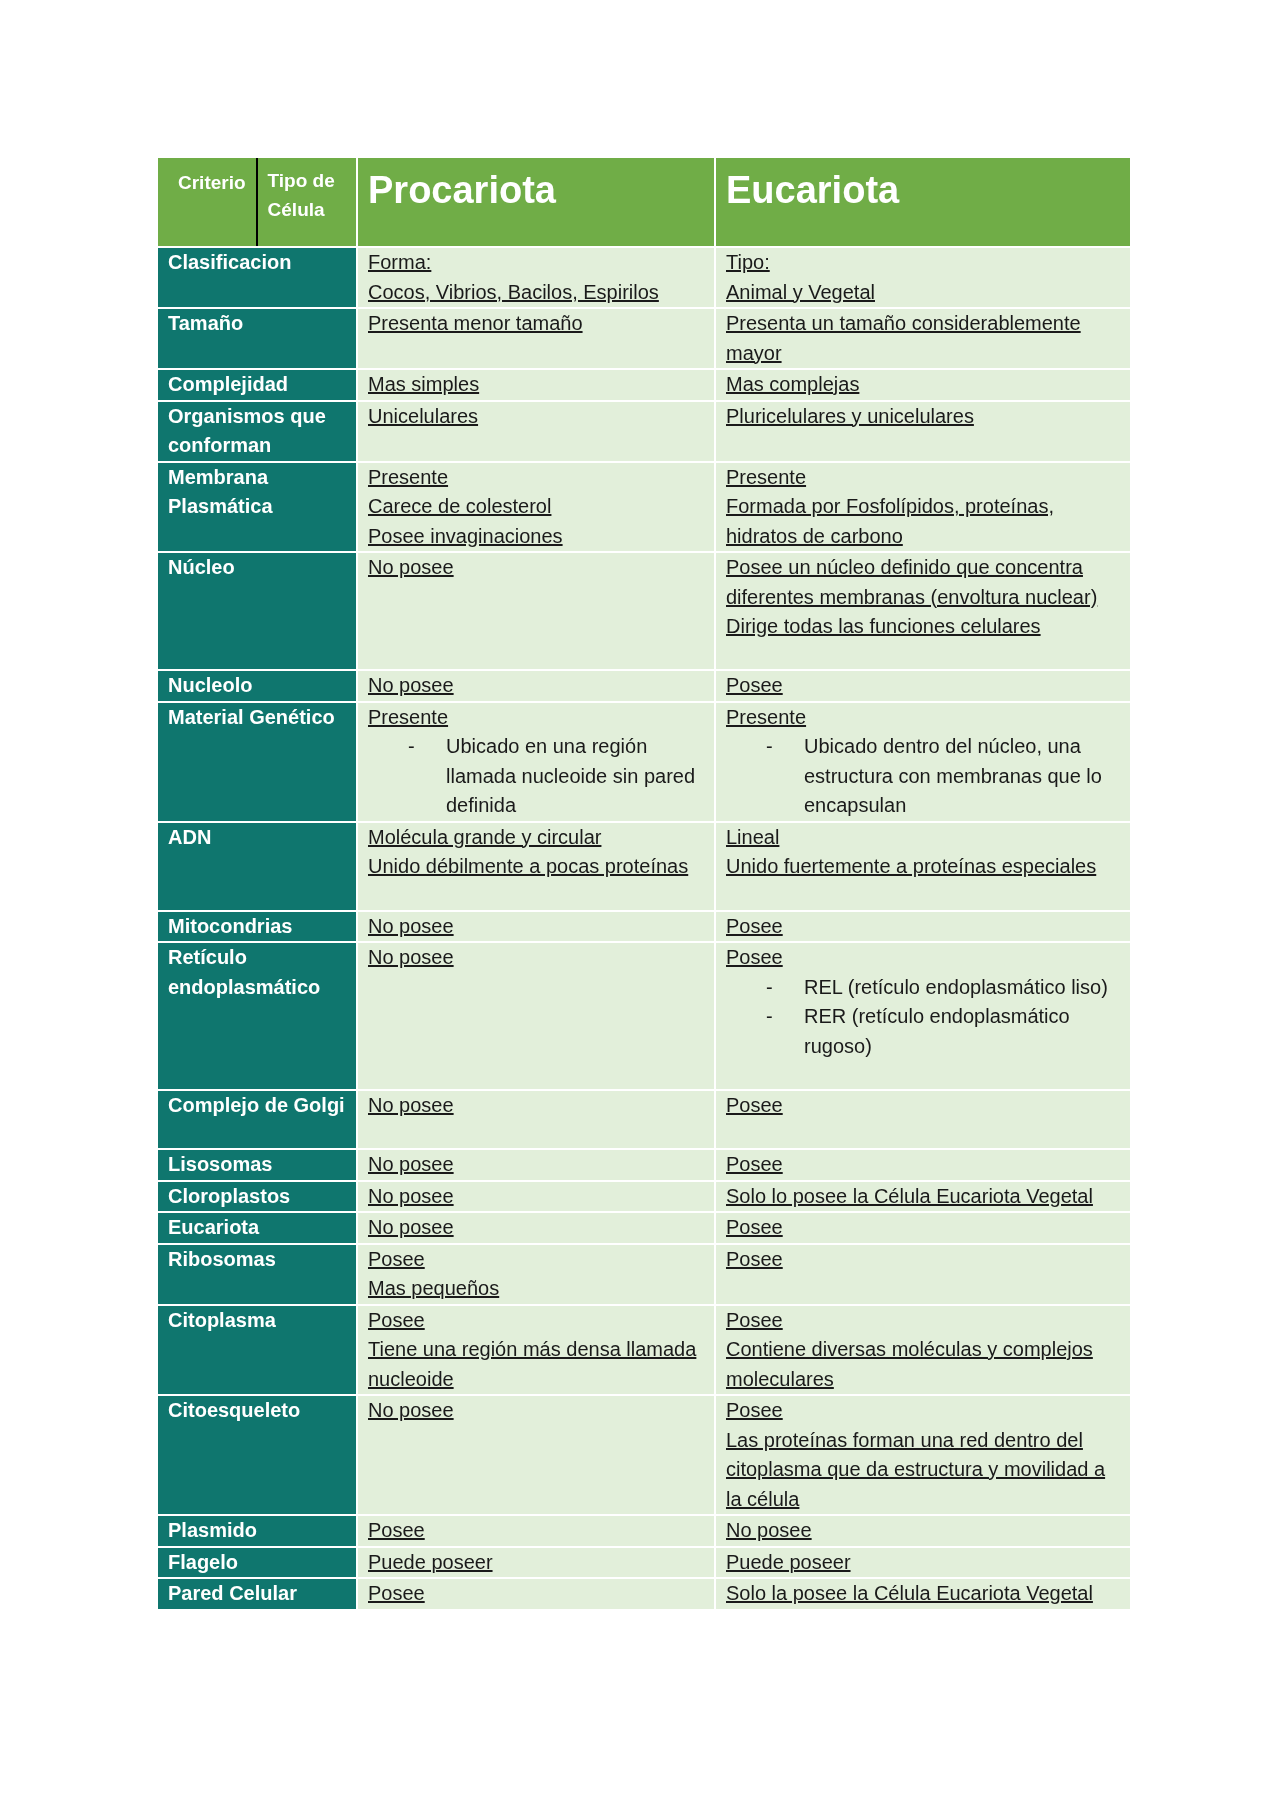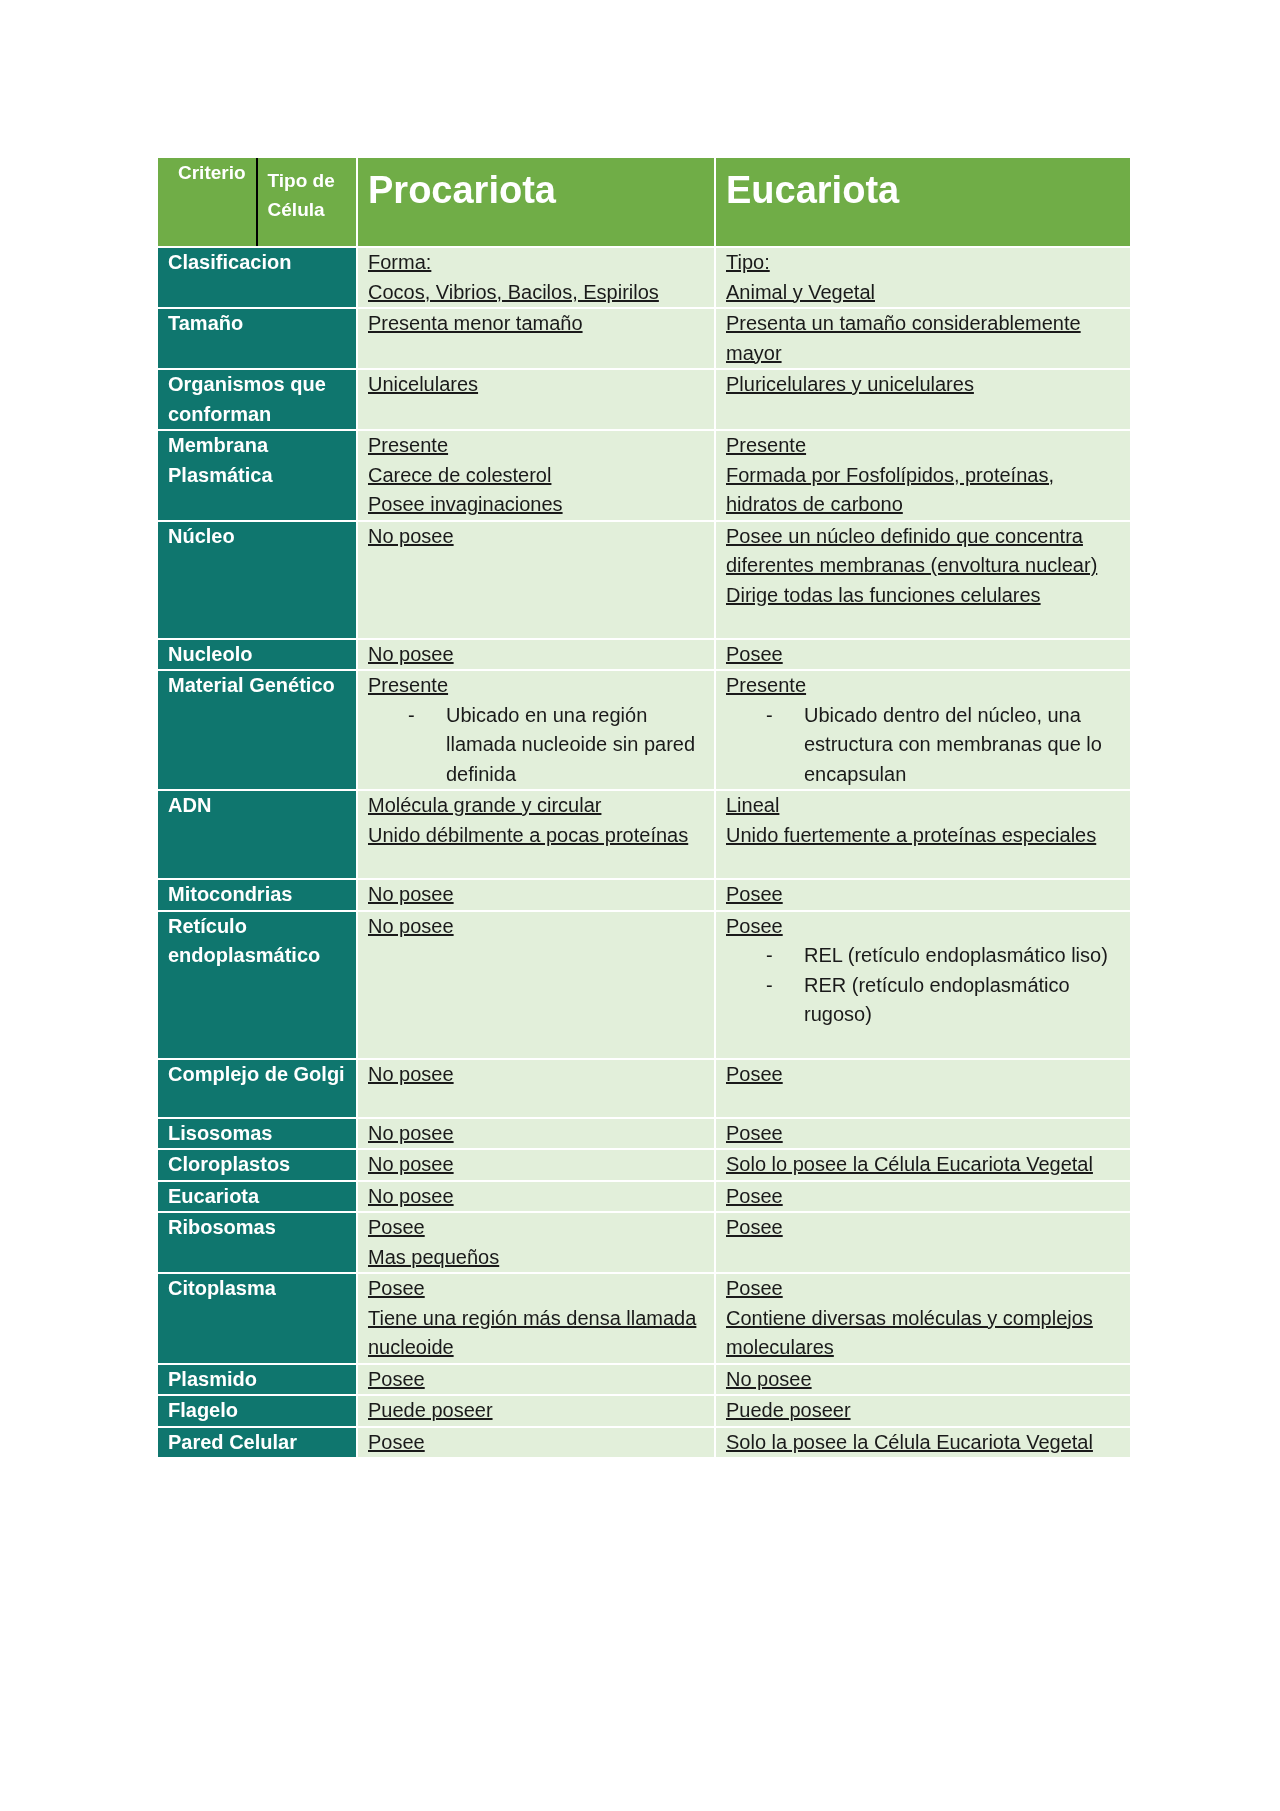--- a/index.html
+++ b/index.html
@@ -11,21 +11,21 @@
     font-size: 20px; line-height: 29.5px; color: #1a1a1a;
   }
   table.cmp col.c0 { width: 200px; }
   table.cmp col.c1 { width: 358px; }
   table.cmp col.c2 { width: 416px; }
   table.cmp td, table.cmp th {
     vertical-align: top; padding: 0 10px; border: 2px solid #ffffff; text-align: left;
   }
   .hdr-row th { background: #70ad47; color: #fff; height: 84px; padding: 0; }
   .hdr-split { display: flex; height: 100%; }
-  .hdr-split .a { width: 104px; padding: 0 10px; font-weight: bold; font-size: 19px; border-right: 2px solid #000; box-sizing: border-box; }
+  .hdr-split .a { width: 104px; padding: 10px 10px; font-weight: bold; font-size: 19px; border-right: 2px solid #000; box-sizing: border-box; }
   .hdr-split .b { padding: 8px 10px; font-weight: bold; font-size: 19px; line-height: 29px; }
   .hdr-big { font-size: 38px; font-weight: bold; text-align: center; line-height: 56px; padding-top: 4px !important; color:#fff; }
   td.crit { background: #0f766e; color: #fff; font-weight: bold; font-size: 20px; }
   td.val { background: #e2efda; }
   .line { display: block; text-decoration: underline; }
   .bullet { display: flex; padding-left: 40px; }
   .bullet .dash { width: 38px; flex: none; }
   .bullet .txt { flex: 1; }
 </style>
 </head>
@@ -64,20 +64,29 @@
         </tr>
         <tr style="height: 59px;">
           <td class="crit">Tamaño</td>
           <td class="val">
             <span class="line">Presenta menor tamaño</span>
           </td>
           <td class="val">
             <span class="line">Presenta un tamaño considerablemente mayor</span>
           </td>
         </tr>
+        <tr style="height: 30px;">
+          <td class="crit">Complejidad</td>
+          <td class="val">
+            <span class="line">Mas simples</span>
+          </td>
+          <td class="val">
+            <span class="line">Mas complejas</span>
+          </td>
+        </tr>
         <tr style="height: 59px;">
           <td class="crit">Organismos que conforman</td>
           <td class="val">
             <span class="line">Unicelulares</span>
           </td>
           <td class="val">
             <span class="line">Pluricelulares y unicelulares</span>
           </td>
         </tr>
         <tr style="height: 89px;">
@@ -213,20 +222,30 @@
         </tr>
         <tr style="height: 89px;">
           <td class="crit">Citoplasma</td>
           <td class="val">
             <span class="line">Posee</span>
             <span class="line">Tiene una región más densa llamada nucleoide</span>
           </td>
           <td class="val">
             <span class="line">Posee</span>
             <span class="line">Contiene diversas moléculas y complejos moleculares</span>
+          </td>
+        </tr>
+        <tr style="height: 118px;">
+          <td class="crit">Citoesqueleto</td>
+          <td class="val">
+            <span class="line">No posee</span>
+          </td>
+          <td class="val">
+            <span class="line">Posee</span>
+            <span class="line">Las proteínas forman una red dentro del citoplasma que da estructura y movilidad a la célula</span>
           </td>
         </tr>
         <tr style="height: 30px;">
           <td class="crit">Plasmido</td>
           <td class="val">
             <span class="line">Posee</span>
           </td>
           <td class="val">
             <span class="line">No posee</span>
           </td>

